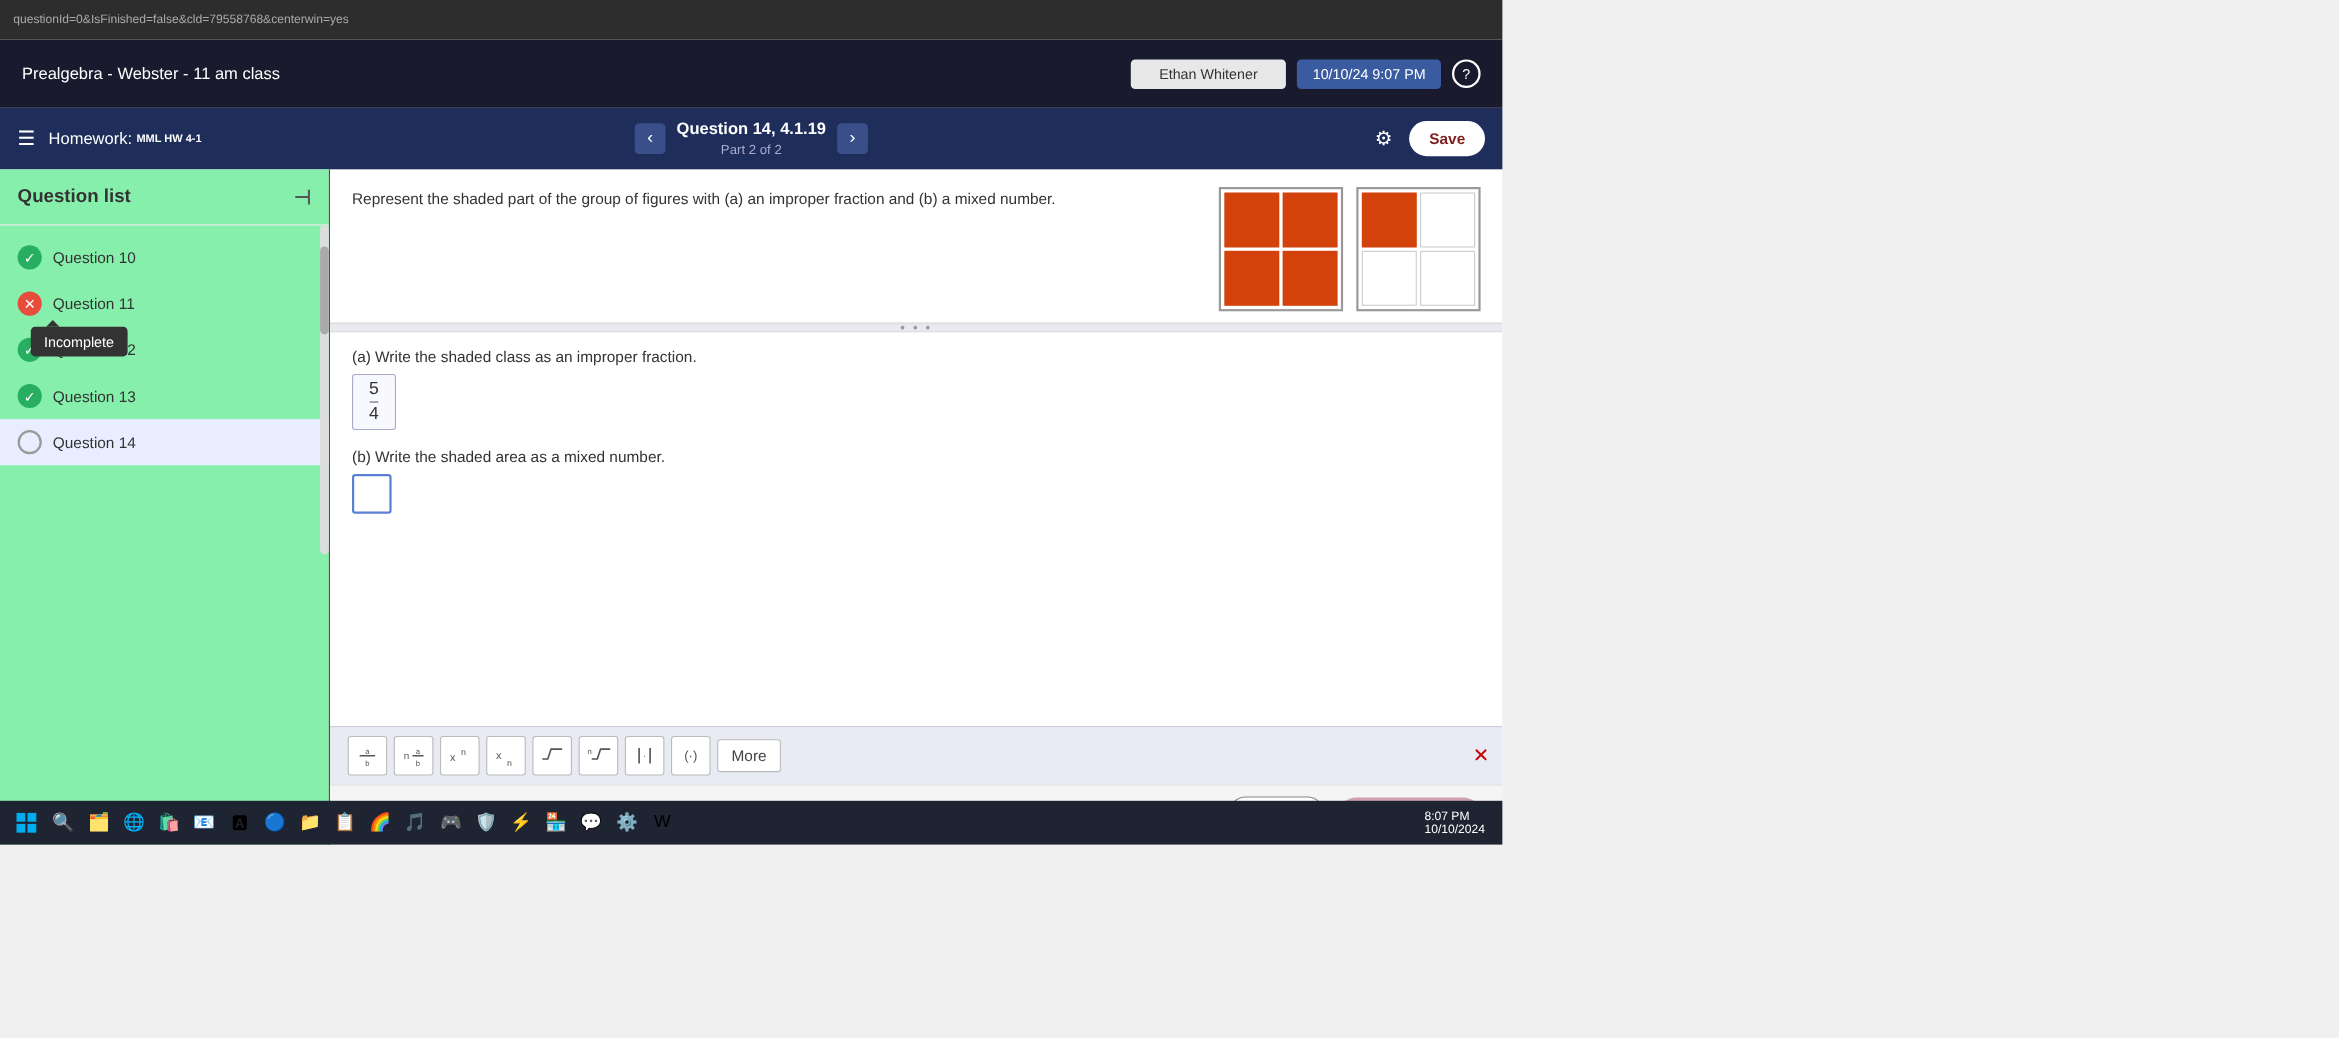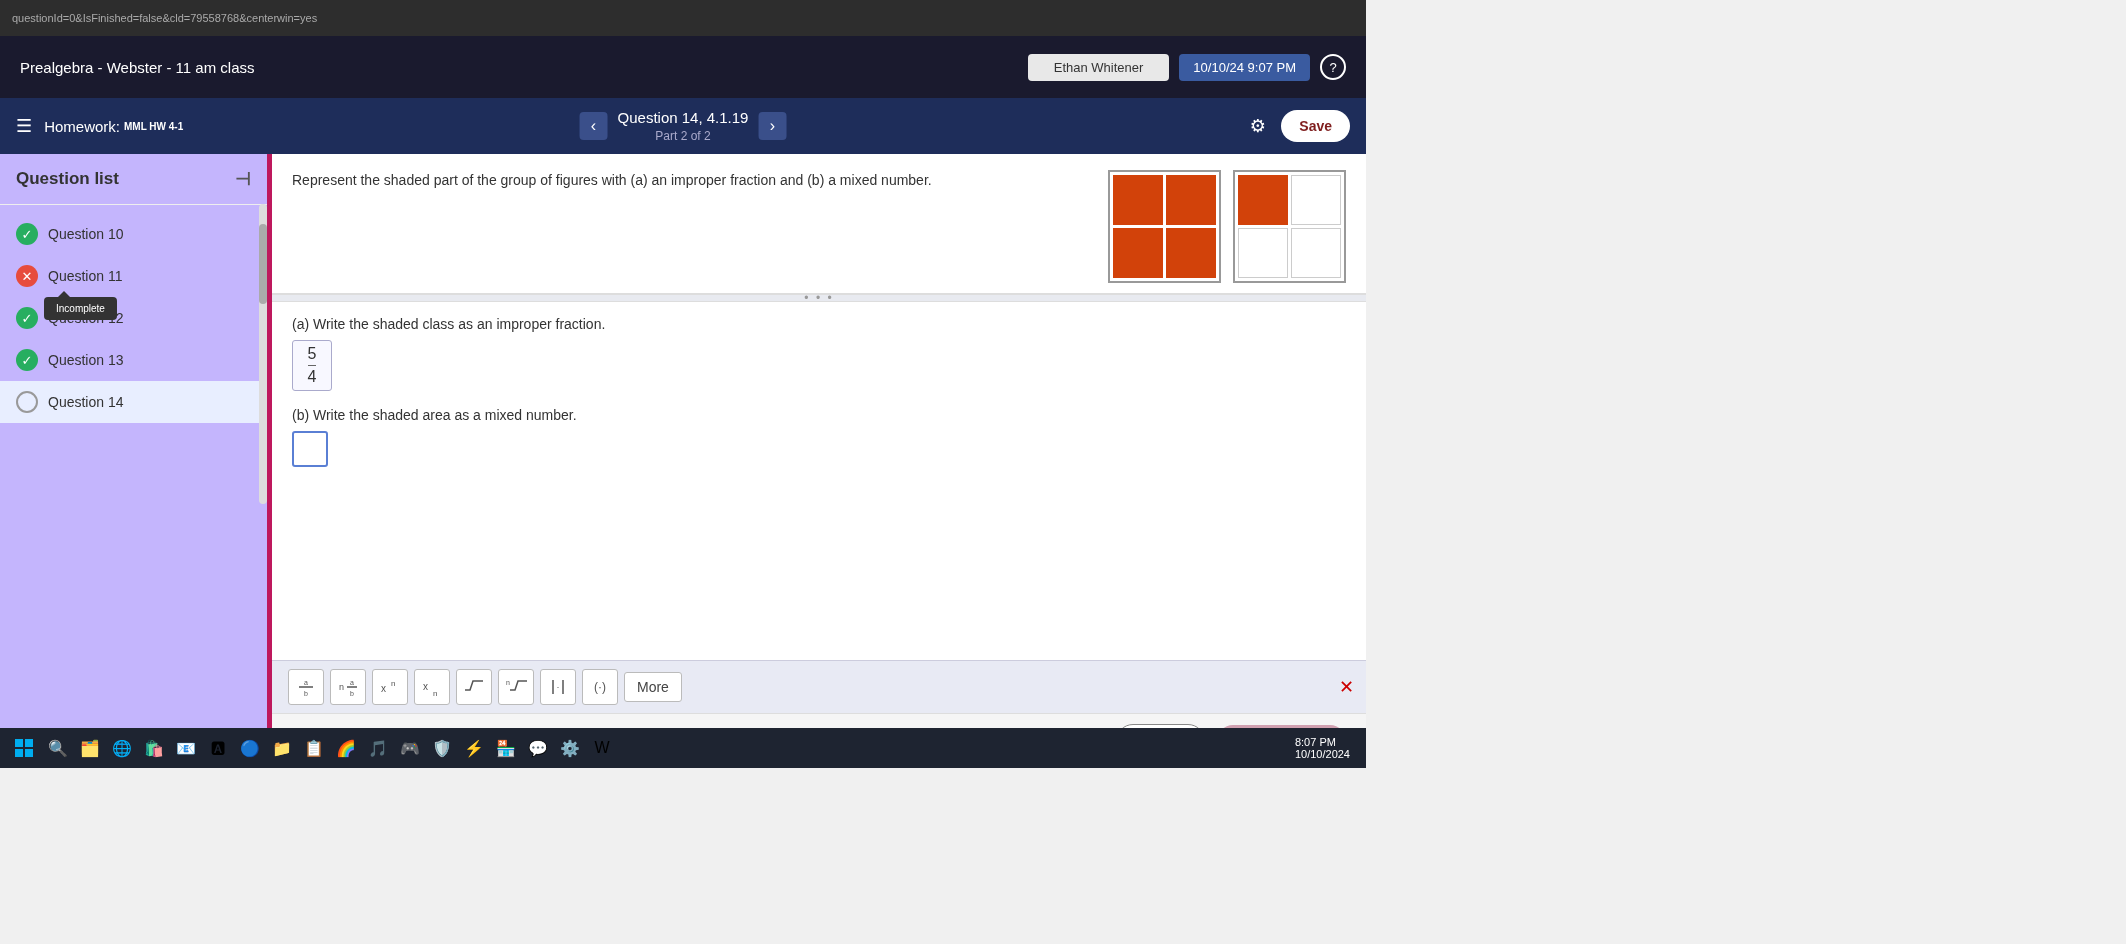--- a/index.html
+++ b/index.html
@@ -85,21 +85,21 @@
       width: 28px;
       height: 28px;
       border-radius: 4px;
       cursor: pointer;
       font-size: 16px;
       display: flex;
       align-items: center;
       justify-content: center;
     }
     .question-info { text-align: center; line-height: 1.4; }
-    .question-info .q-num { font-size: 15px; font-weight: normal; }
+    .question-info .q-num { font-size: 15px; font-weight: bold; }
     .question-info .q-part { font-size: 12px; color: #aac; }
 
     .score-info {
       position: absolute;
       right: 80px;
       text-align: left;
       font-size: 13px;
       color: #ddd;
       line-height: 1.6;
     }
@@ -129,23 +129,23 @@
 
     
     .main-layout {
       display: flex;
       height: calc(768px - 36px - 62px - 56px);
       background: #f5f5f5;
     }
 
     
     .sidebar {
-      width: 272px;
-      background: #c4b5fd;
-      border-right: 5px solid #be185d;
+      width: 300px;
+      background: #86efac;
+      border-right: 1px solid #be185d;
       overflow: hidden;
       position: relative;
       flex-shrink: 0;
     }
     .sidebar-header {
       display: flex;
       align-items: center;
       justify-content: space-between;
       padding: 14px 16px;
       font-size: 17px;
@@ -176,27 +176,27 @@
       margin-right: 10px;
       font-size: 13px;
       flex-shrink: 0;
     }
     .q-icon.correct { background: #27ae60; color: white; }
     .q-icon.incorrect { background: #e74c3c; color: white; }
     .q-icon.empty { border: 2px solid #999; background: transparent; }
 
     .incomplete-tooltip {
       position: absolute;
-      left: 44px;
+      left: 28px;
       top: 42px;
       background: #333;
       color: white;
       padding: 6px 12px;
       border-radius: 4px;
-      font-size: 10px;
+      font-size: 13px;
       z-index: 100;
       white-space: nowrap;
     }
     .incomplete-tooltip::before {
       content: '';
       position: absolute;
       top: -6px;
       left: 14px;
       border-left: 6px solid transparent;
       border-right: 6px solid transparent;

